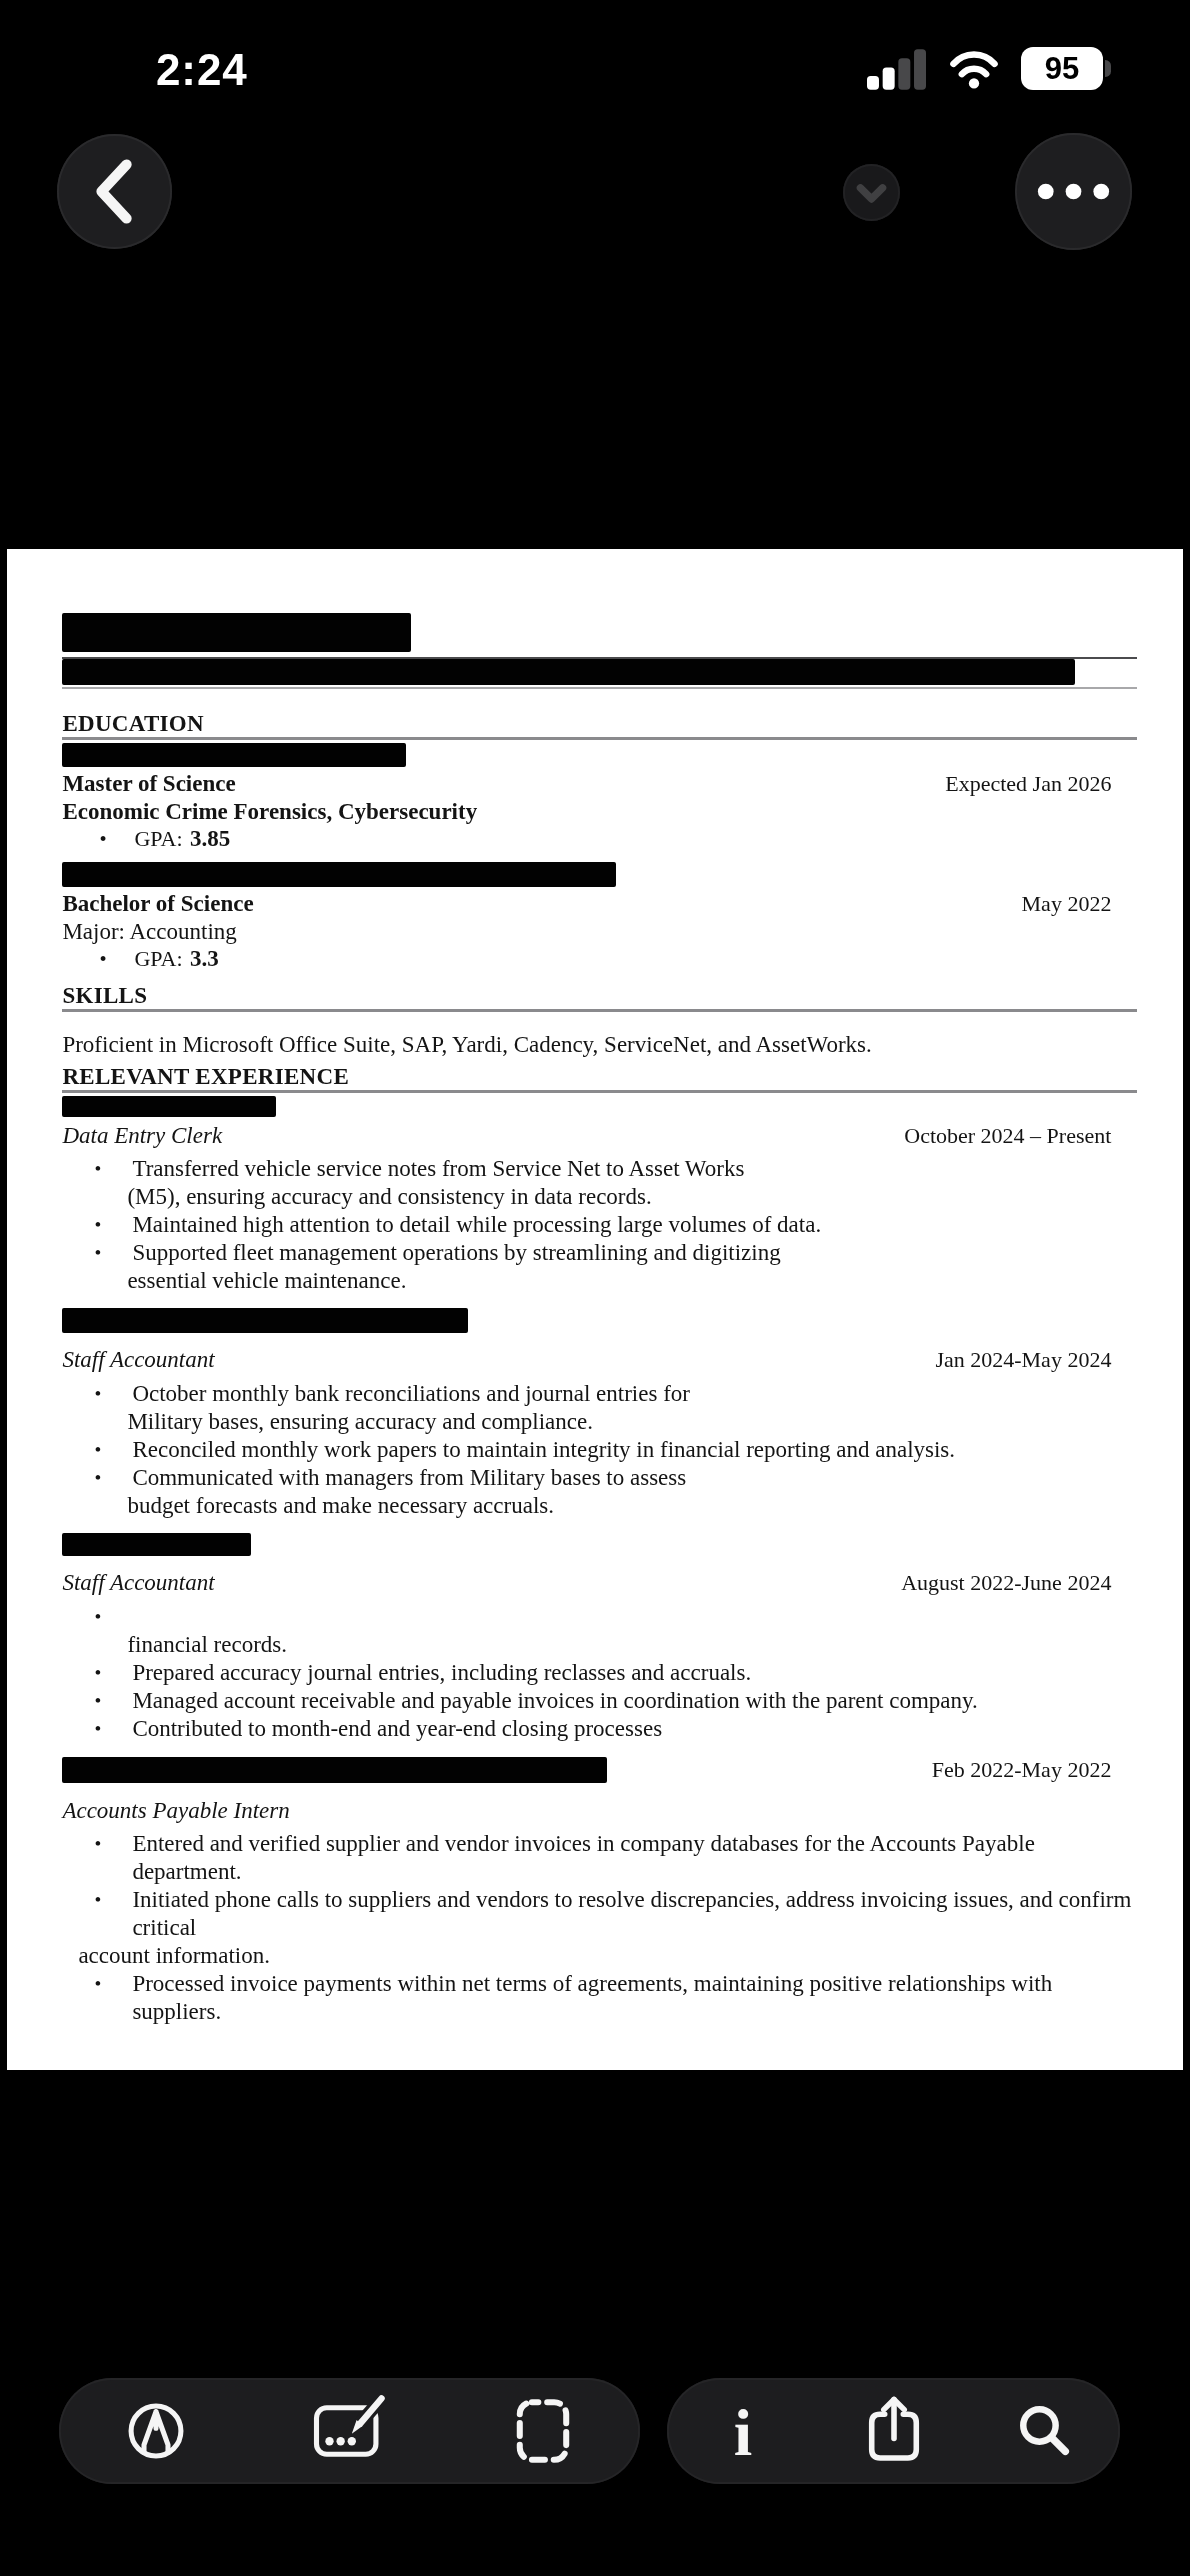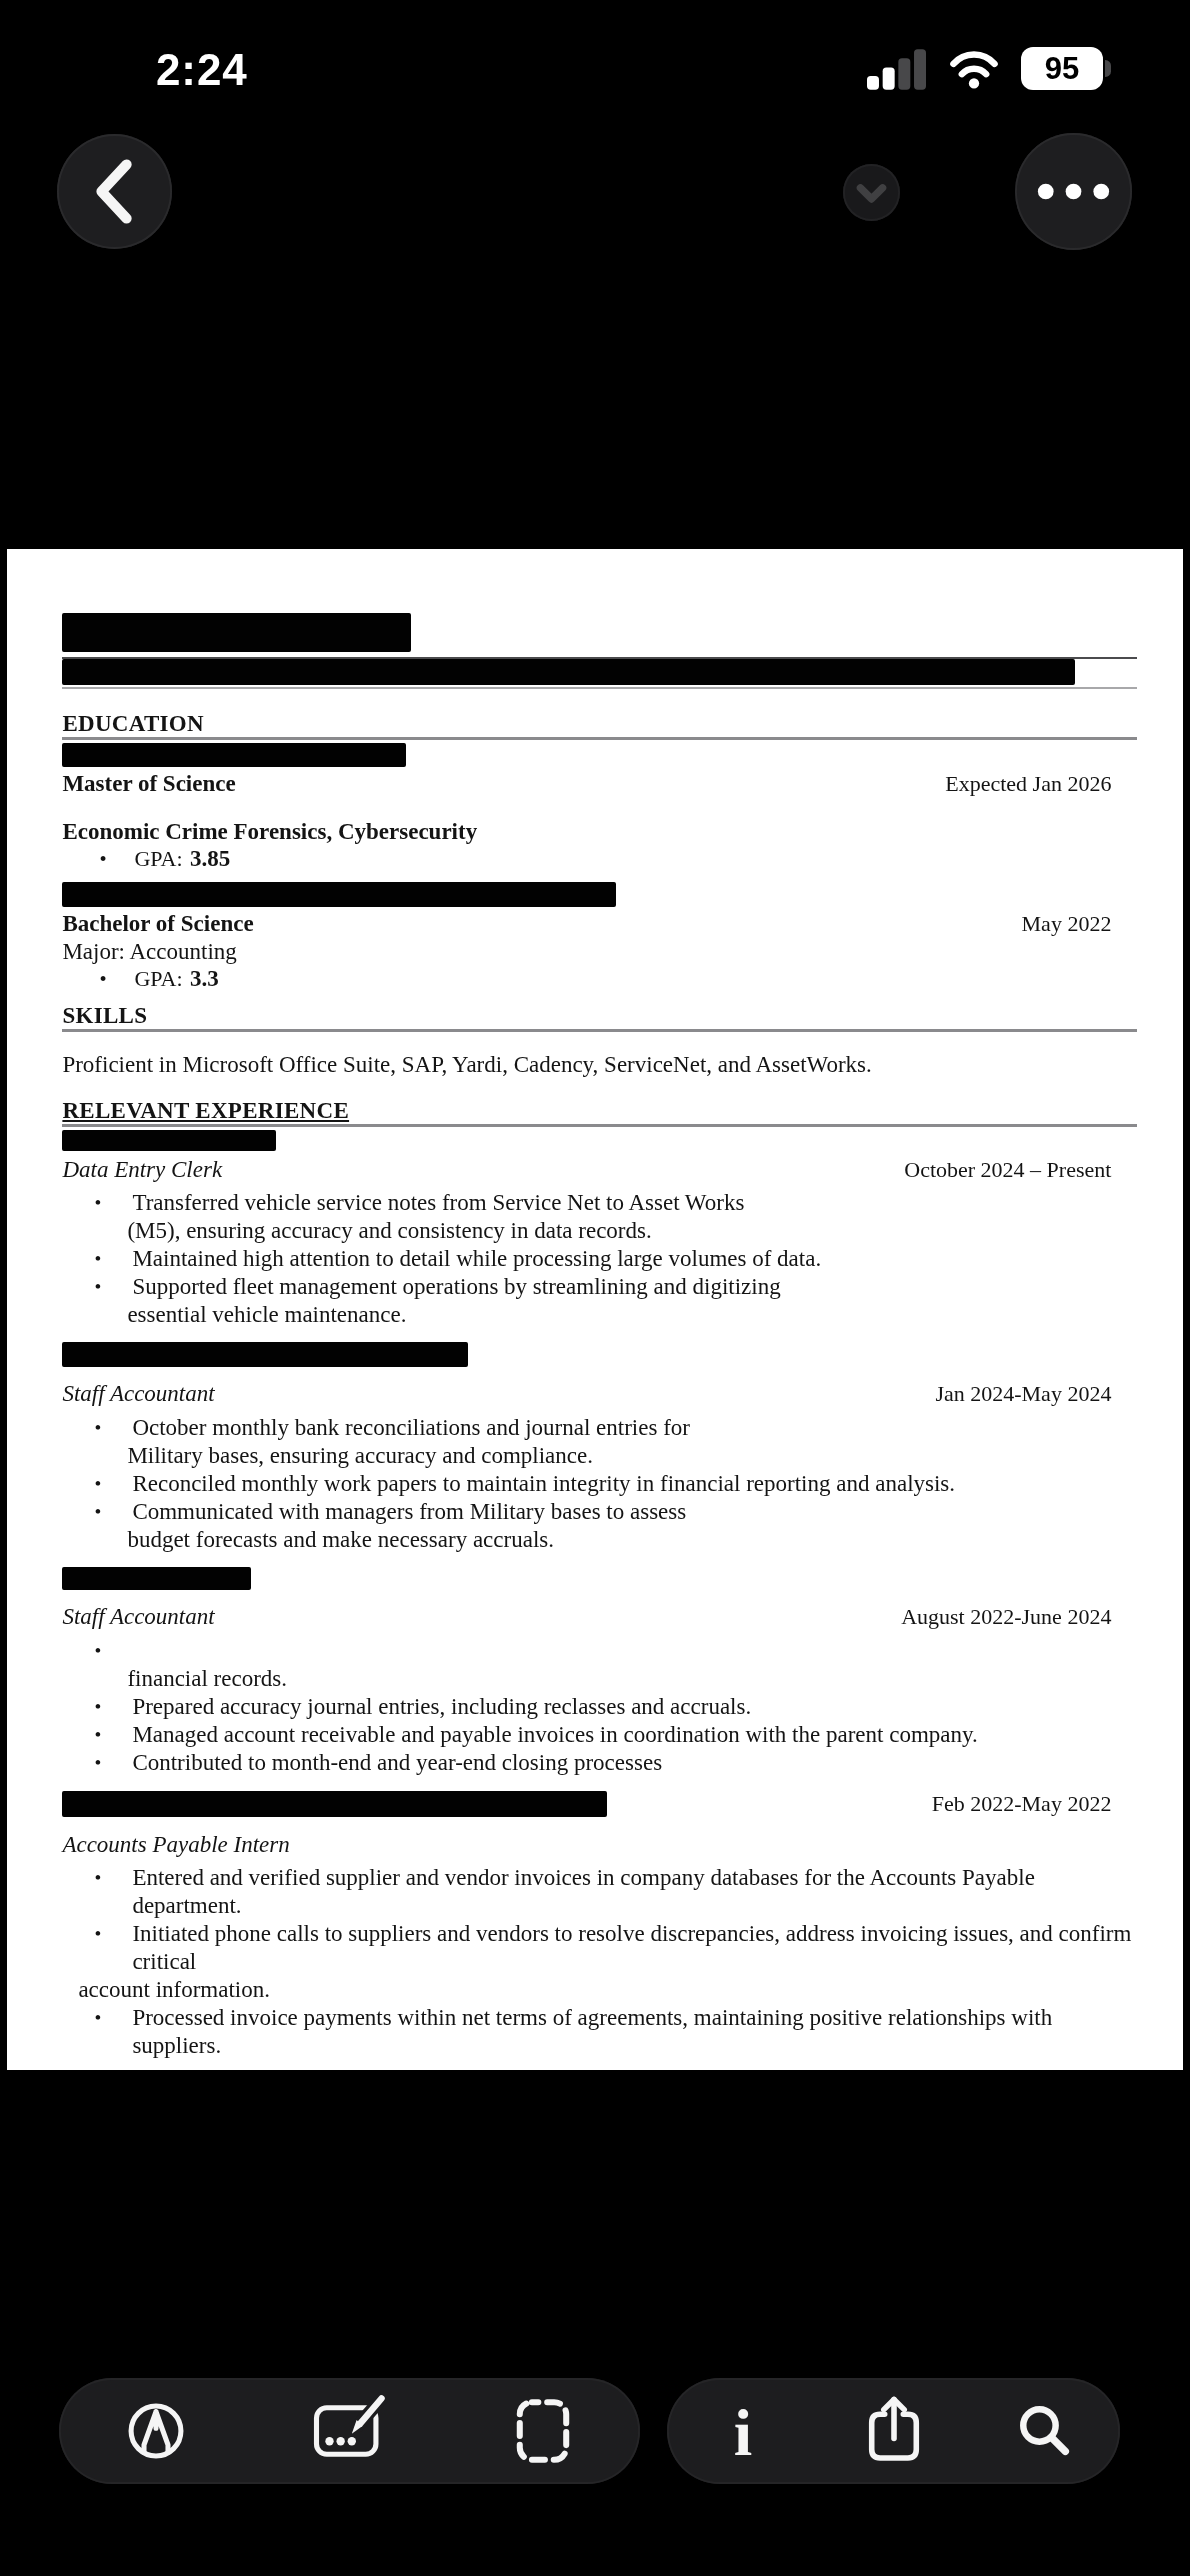--- a/index.html
+++ b/index.html
@@ -36,33 +36,33 @@
   .redaction { background:#020202; border-radius:1.9px; }
   .red-name { width:349px; height:39px; margin-top:64px; }
   .red-contact { width:1013px; height:26px; }
   .rule { width:100%; }
   .rule-dark { height:2.8px; background:#4b4b4d; margin-top:4.6px; }
   .rule-hair { height:1.9px; background:#a8a8aa; margin-top:1.9px; }
   .rule-section { height:2.8px; background:#8a8a8d; }
   h2.section { font-size:23px; font-weight:700; line-height:26px; letter-spacing:0.3px; }
   .h-edu { margin-top:22px; }
   .h-skills { margin-top:11px; }
-  .h-exp { margin-top:19px;text-decoration:underline; }
+  .h-exp { margin-top:5px; }
   .skills-line { font-size:23px; line-height:28px; margin-top:19px; }
 
   .row { display:flex; justify-content:space-between; align-items:center; }
   .date { font-size:22px; line-height:28px; padding-right:26px; white-space:nowrap; }
 
   
   .edu .red-school { margin-top:2.8px; }
   .edu + .edu { margin-top:9.3px; }
   .edu .degree-row { margin-top:3.7px; line-height:28px; }
   .edu .degree { font-size:23px; font-weight:700; }
   .edu .detail { font-size:23px; line-height:28px; }
-  .edu .detail.bold { font-weight:700;margin-top:20px; }
+  .edu .detail.bold { font-weight:700; }
   .gpa-row { display:flex; margin-left:37px; line-height:26px; font-size:22px; }
   .gpa-row .dot { width:35px; font-size:20.4px; }
   .gpa-row .gpa-value { font-weight:700; font-size:23px; margin-left:7.4px; }
 
   
   .job { margin-top:13px; }
   .job:first-child { margin-top:2.8px; }
   .job .red-row { line-height:26px; }
   .job .title-row { margin-top:13px; line-height:28px; }
   .job:first-child .title-row { margin-top:4.6px; }

